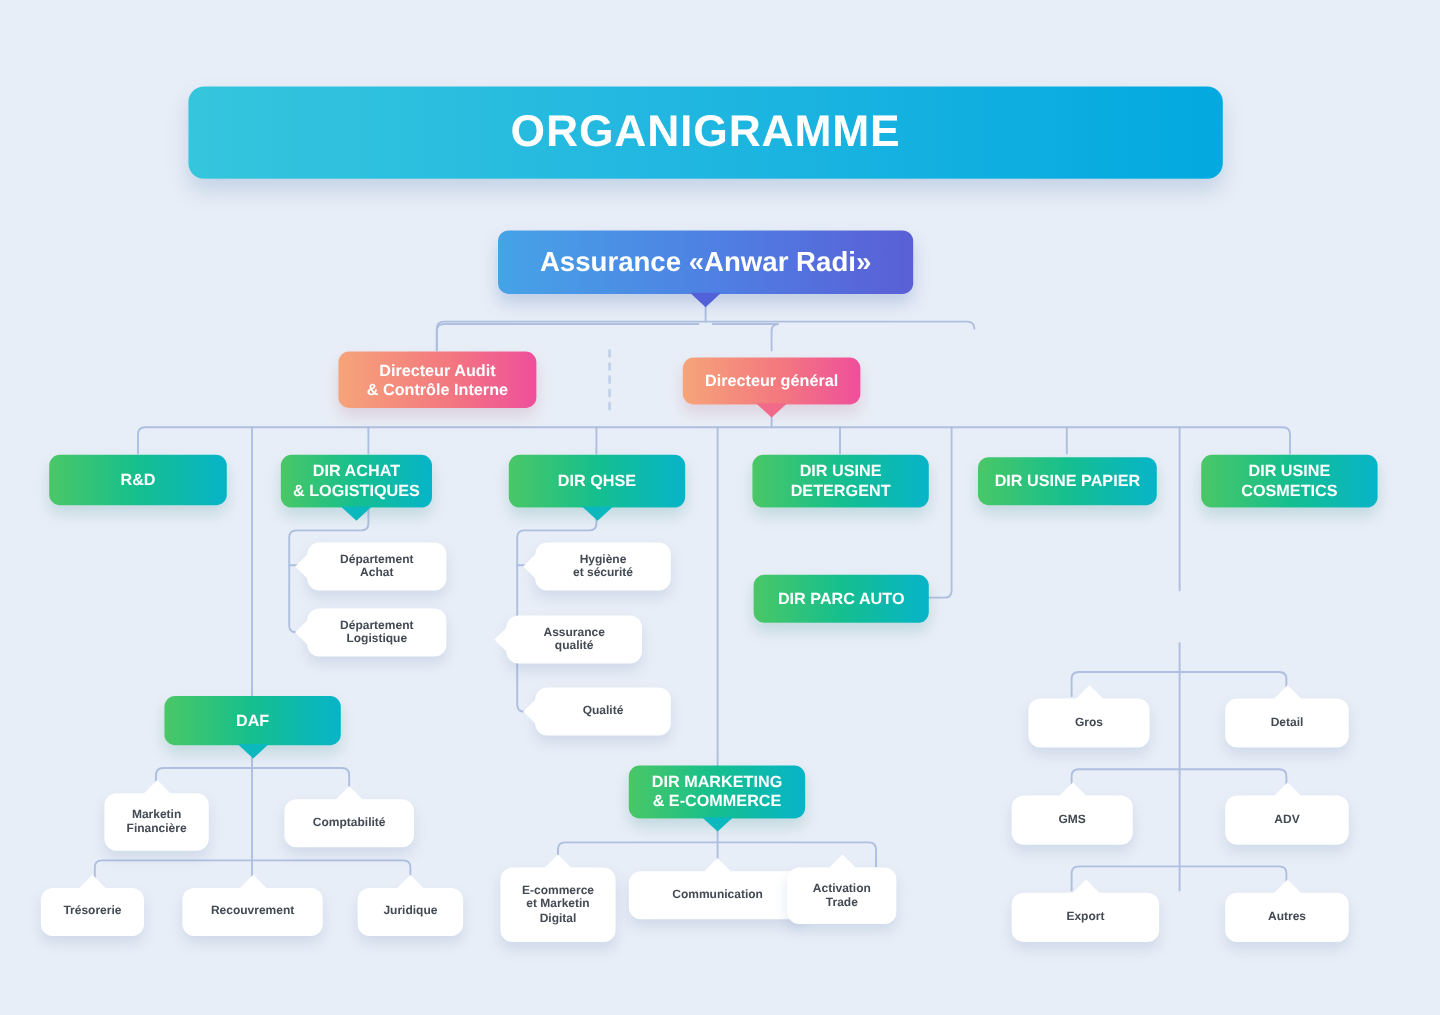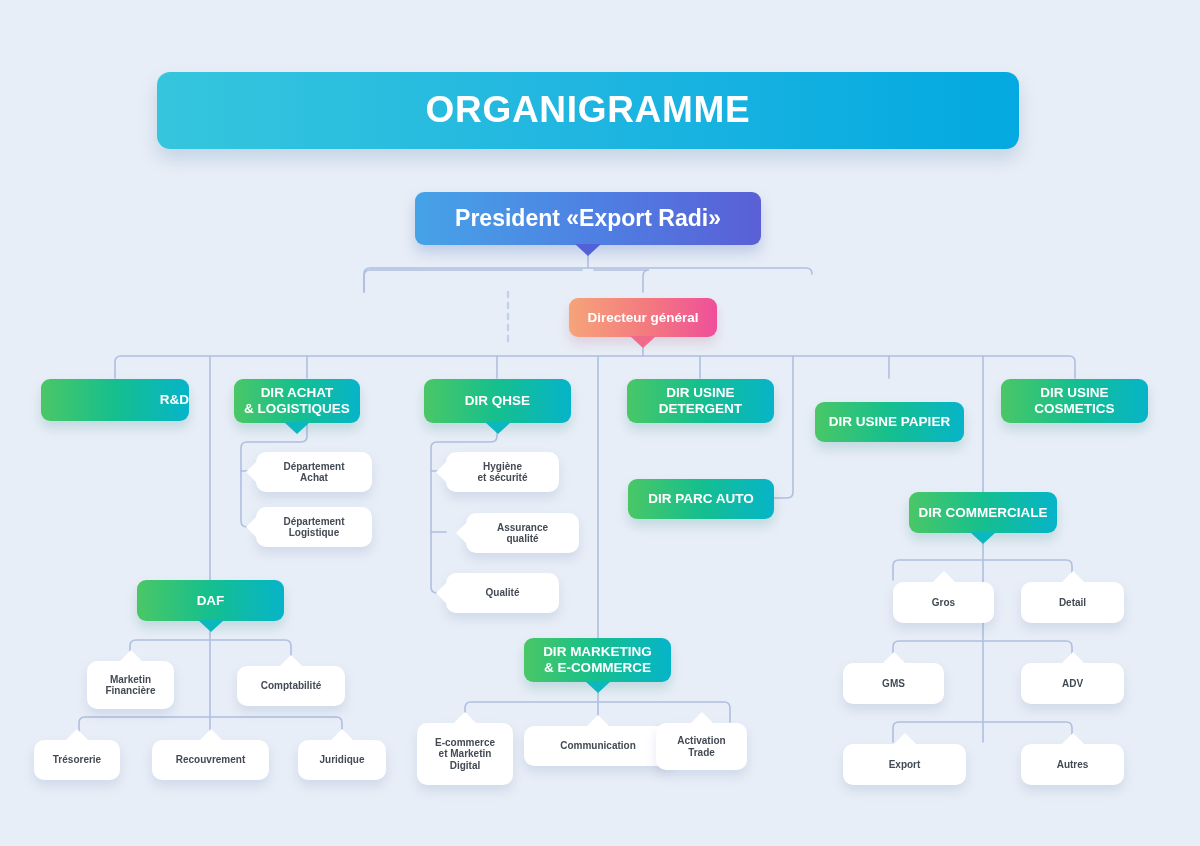--- a/index.html
+++ b/index.html
@@ -137,47 +137,51 @@
       <path d="M893,661 L893,647 Q893,641 899,641 L1066,641 Q1072,641 1072,647 L1072,661"></path>
       <path d="M893,742 L893,728 Q893,722 899,722 L1066,722 Q1072,722 1072,728 L1072,742"></path>
     </g>
   </svg>
 
   <div class="node banner" style="left:157px;top:72px;width:862px;height:77px;">
     <span class="lbl">ORGANIGRAMME</span>
   </div>
 
   <div class="node president tail-down" style="left:415px;top:192px;width:346px;height:53px;">
-    <span class="lbl">President «Export Radi»</span>
-  </div>
-
+    <span class="lbl">Assurance «Anwar Radi»</span>
+  </div>
+
+  <div class="node pinkbox" style="left:282px;top:293px;width:165px;height:47px;flex-direction:column;">
+    <span class="lbl">Directeur Audit</span>
+    <span class="lbl">&amp; Contrôle Interne</span>
+  </div>
 
   <div class="node pinkbox tail-down" style="left:569px;top:298px;width:148px;height:39px;">
     <span class="lbl">Directeur général</span>
   </div>
 
-  <div class="node greenbox" style="left:41px;top:379px;width:148px;height:42px;justify-content:flex-end;">
+  <div class="node greenbox" style="left:41px;top:379px;width:148px;height:42px;">
     <span class="lbl">R&amp;D</span>
   </div>
 
   <div class="node greenbox tail-down" style="left:234px;top:379px;width:126px;height:44px;flex-direction:column;">
     <span class="lbl">DIR ACHAT</span>
     <span class="lbl">&amp; LOGISTIQUES</span>
   </div>
 
   <div class="node greenbox tail-down" style="left:424px;top:379px;width:147px;height:44px;">
     <span class="lbl">DIR QHSE</span>
   </div>
 
   <div class="node greenbox" style="left:627px;top:379px;width:147px;height:44px;flex-direction:column;">
     <span class="lbl">DIR USINE</span>
     <span class="lbl">DETERGENT</span>
   </div>
 
-  <div class="node greenbox" style="left:815px;top:381px;width:149px;height:40px;margin-top:21px;">
+  <div class="node greenbox" style="left:815px;top:381px;width:149px;height:40px;">
     <span class="lbl">DIR USINE PAPIER</span>
   </div>
 
   <div class="node greenbox" style="left:1001px;top:379px;width:147px;height:44px;flex-direction:column;">
     <span class="lbl">DIR USINE</span>
     <span class="lbl">COSMETICS</span>
   </div>
 
   <div class="node greenbox" style="left:628px;top:479px;width:146px;height:40px;">
     <span class="lbl">DIR PARC AUTO</span>
@@ -189,21 +193,21 @@
   </div>
   <div class="node whitebox tail-left" style="left:256px;top:507px;width:116px;height:40px;flex-direction:column;">
     <span class="lbl">Département</span>
     <span class="lbl">Logistique</span>
   </div>
 
   <div class="node whitebox tail-left" style="left:446px;top:452px;width:113px;height:40px;flex-direction:column;">
     <span class="lbl">Hygiène</span>
     <span class="lbl">et sécurité</span>
   </div>
-  <div class="node whitebox tail-left" style="left:466px;top:513px;width:113px;height:40px;flex-direction:column;">
+  <div class="node whitebox tail-left" style="left:422px;top:513px;width:113px;height:40px;flex-direction:column;">
     <span class="lbl">Assurance</span>
     <span class="lbl">qualité</span>
   </div>
   <div class="node whitebox tail-left" style="left:446px;top:573px;width:113px;height:40px;">
     <span class="lbl">Qualité</span>
   </div>
 
   <div class="node greenbox tail-down" style="left:137px;top:580px;width:147px;height:41px;">
     <span class="lbl">DAF</span>
   </div>
@@ -236,25 +240,22 @@
     <span class="lbl">Digital</span>
   </div>
   <div class="node whitebox tail-up" style="left:524px;top:726px;width:148px;height:40px;">
     <span class="lbl">Communication</span>
   </div>
   <div class="node whitebox tail-up" style="left:656px;top:723px;width:91px;height:47px;flex-direction:column;">
     <span class="lbl">Activation</span>
     <span class="lbl">Trade</span>
   </div>
 
-  <div class="node greenbox tail-down" style="left:909px;top:492px;width:148px;height:41px;">
-    <span class="lbl">DIR COMMERCIALE</span>
-  </div>
-
-  <div class="node whitebox tail-up" style="left:893px;top:582px;width:101px;height:41px;">
+
+  <div class="node whitebox tail-up" style="left:857px;top:582px;width:101px;height:41px;">
     <span class="lbl">Gros</span>
   </div>
   <div class="node whitebox tail-up" style="left:1021px;top:582px;width:103px;height:41px;">
     <span class="lbl">Detail</span>
   </div>
   <div class="node whitebox tail-up" style="left:843px;top:663px;width:101px;height:41px;">
     <span class="lbl">GMS</span>
   </div>
   <div class="node whitebox tail-up" style="left:1021px;top:663px;width:103px;height:41px;">
     <span class="lbl">ADV</span>

